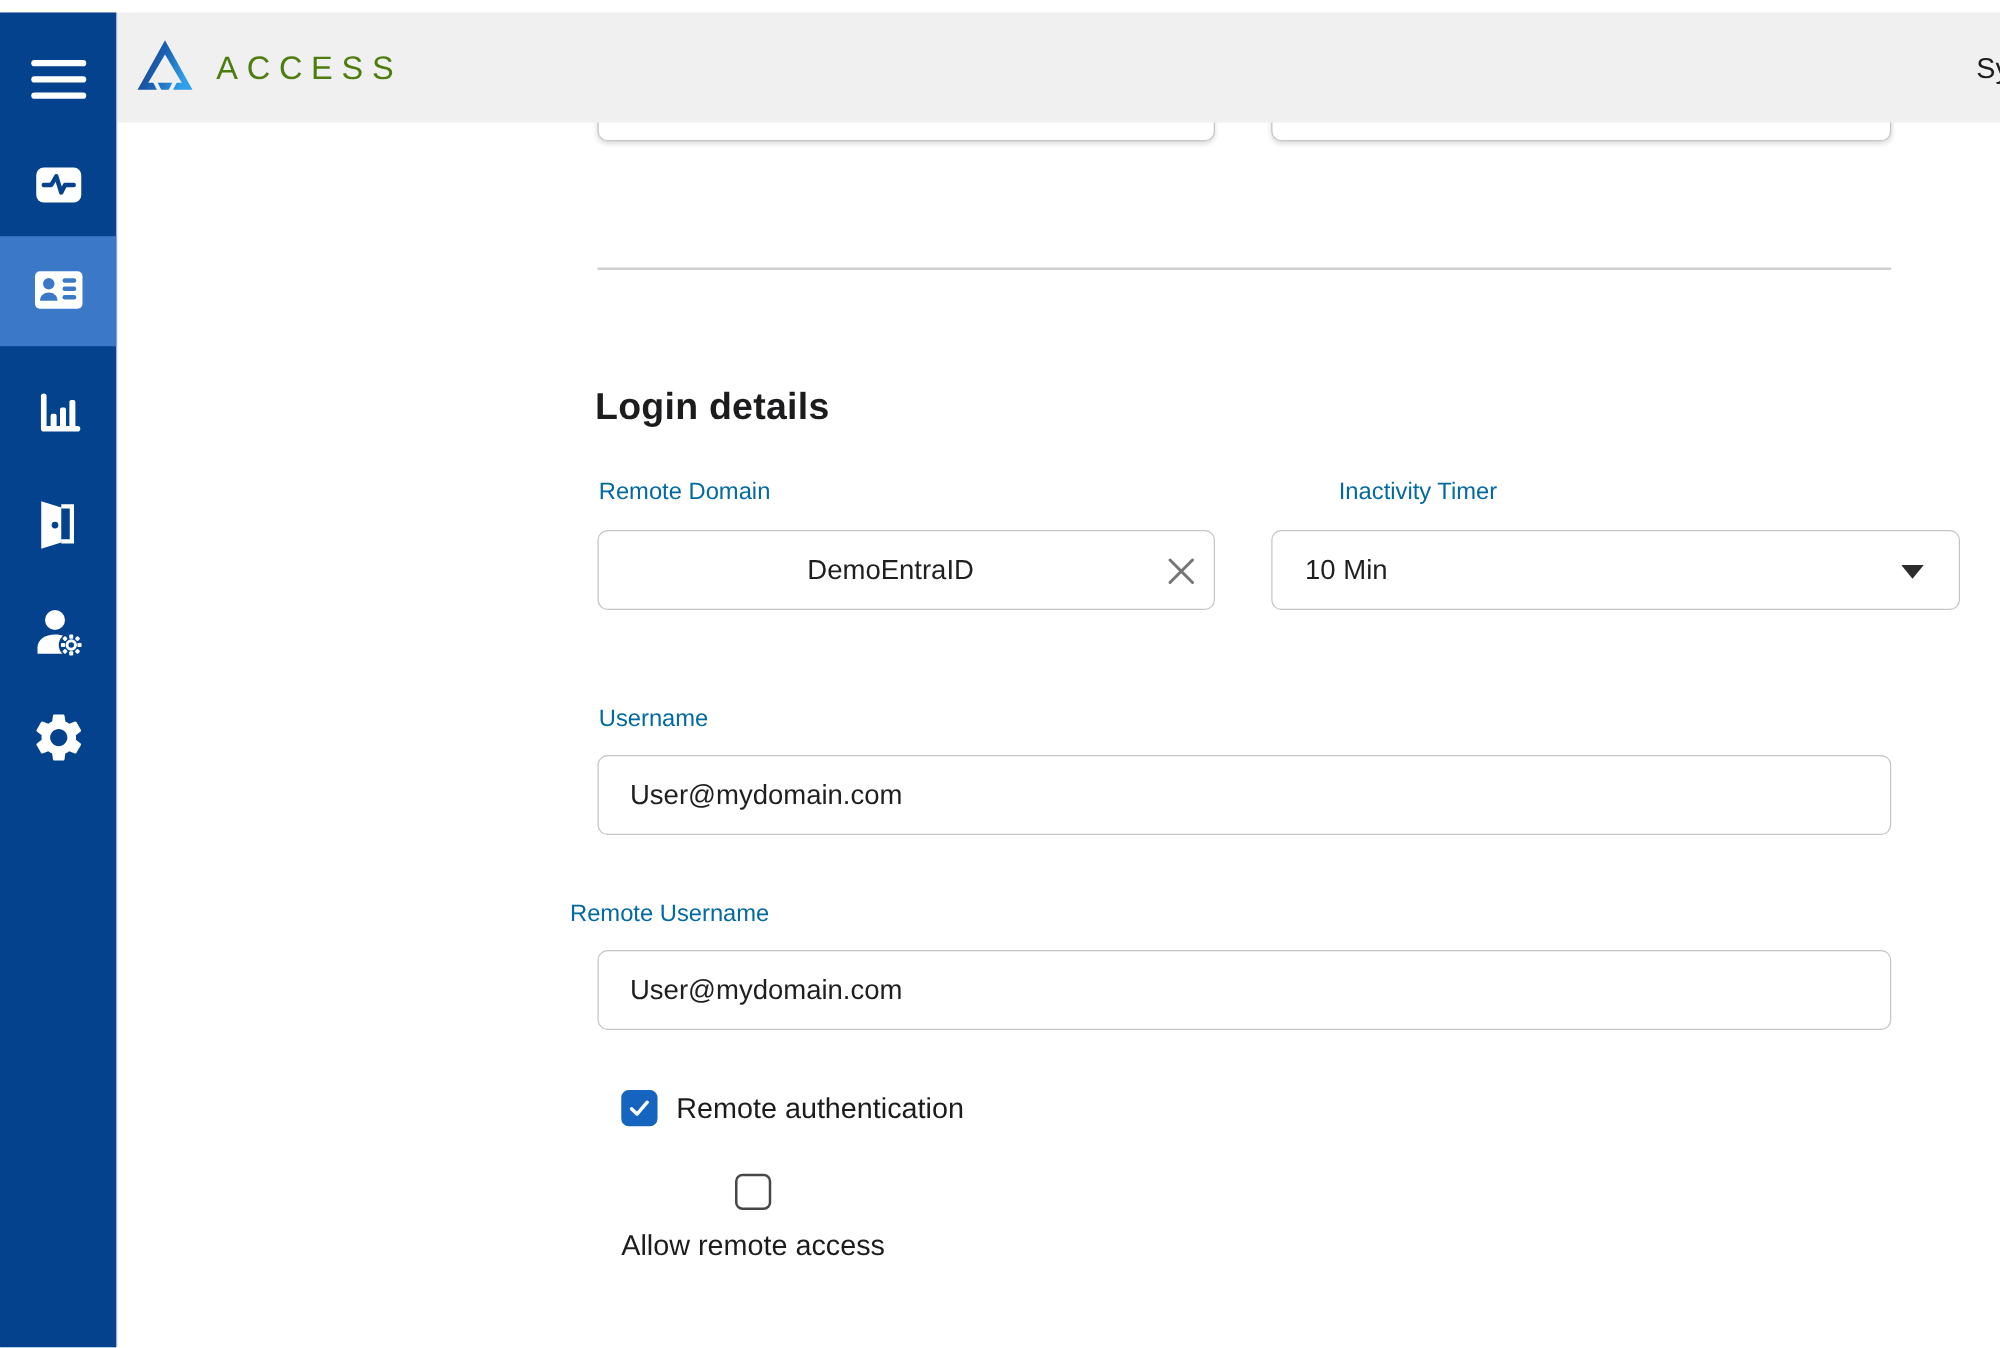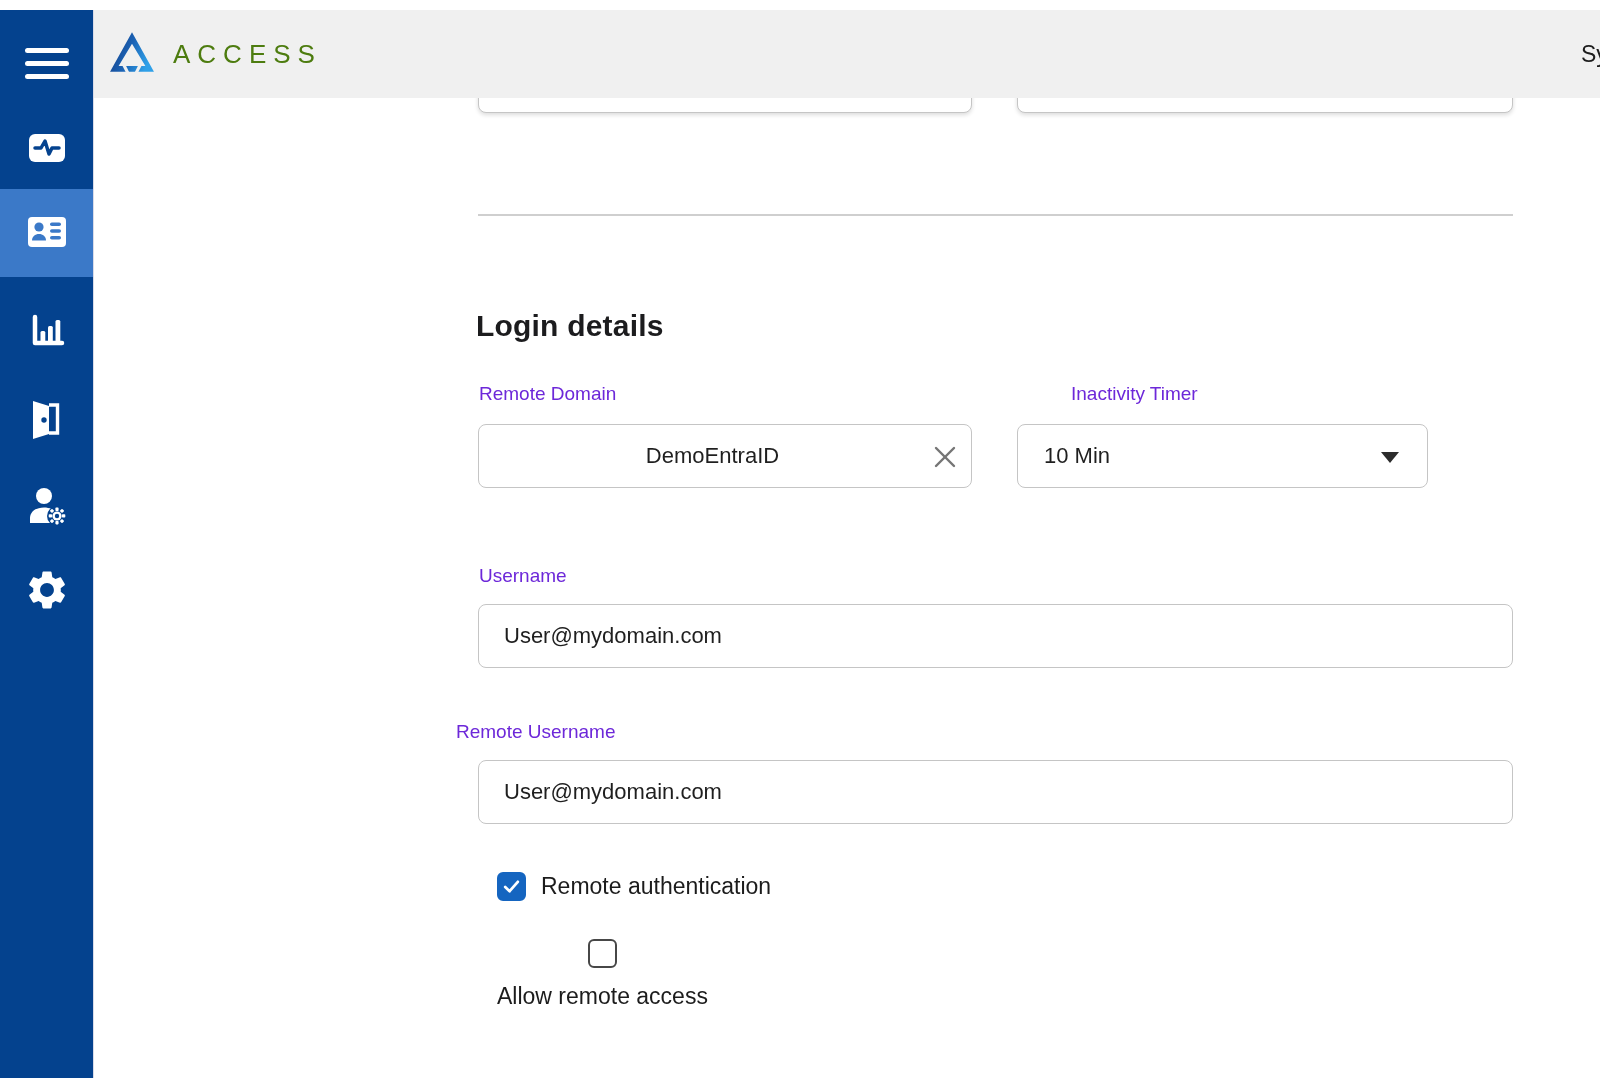--- a/index.html
+++ b/index.html
@@ -34,37 +34,37 @@
                   border:1px solid #c5c5c5; border-radius:8px;
                   box-shadow:0 2px 4px rgba(0,0,0,0.14); }
   .cutoff-left  { left:385px; width:494px; }
   .cutoff-right { left:924px; width:496px; }
 
   .divider { position:absolute; left:385px; top:116px; width:1035px; height:2px; background:#cfcfcf; }
 
   .section-title { position:absolute; left:383px; top:172px; font-size:30px; font-weight:700;
                    color:#1c1c1e; letter-spacing:0.2px;margin-top:39px; }
 
-  .field-label { position:absolute; font-size:19px; color:#6d28d9; }
+  .field-label { position:absolute; font-size:19px; color:#0369a1; }
   .lbl-remote-domain   { left:386px; top:285px; }
   .lbl-inactivity      { left:978px; top:285px; }
   .lbl-username        { left:386px; top:467px; }
   .lbl-remote-username { left:363px; top:623px; }
 
   .text-input { position:absolute; height:64px; background:#fff; border:1px solid #c5c5c5;
                 border-radius:8px; font-size:22px; color:#1f1f1f; padding:0 50px 0 25px;
                 font-family:"Liberation Sans", sans-serif; outline:none; }
   .inp-remote-domain   { left:385px; top:326px; width:494px;text-align:center; }
   .inp-username        { left:385px; top:506px; width:1035px; }
   .inp-remote-username { left:385px; top:662px; width:1035px; }
 
   .clear-btn { position:absolute; left:838px; top:345px; width:28px; height:28px;
                background:transparent; border:none; cursor:pointer; padding:0; }
 
-  .dropdown { position:absolute; left:924px; top:326px; width:411px; height:64px;
+  .dropdown { position:absolute; left:924px; top:326px; width:551px; height:64px;
               background:#fff; border:1px solid #c5c5c5; border-radius:8px;
               display:flex; align-items:center; cursor:pointer; }
   .dropdown .dd-value { font-size:22px; color:#1f1f1f; padding-left:26px; }
   .dd-caret { position:absolute; right:28px; top:27px; width:0; height:0;
               border-left:9px solid transparent; border-right:9px solid transparent;
               border-top:11px solid #2c2c2c; }
 
   .check-row { position:absolute; left:404px; display:flex; align-items:center; gap:15px; }
   .row-auth   { top:774px; }
   .row-access { top:841px;flex-direction:column; }

